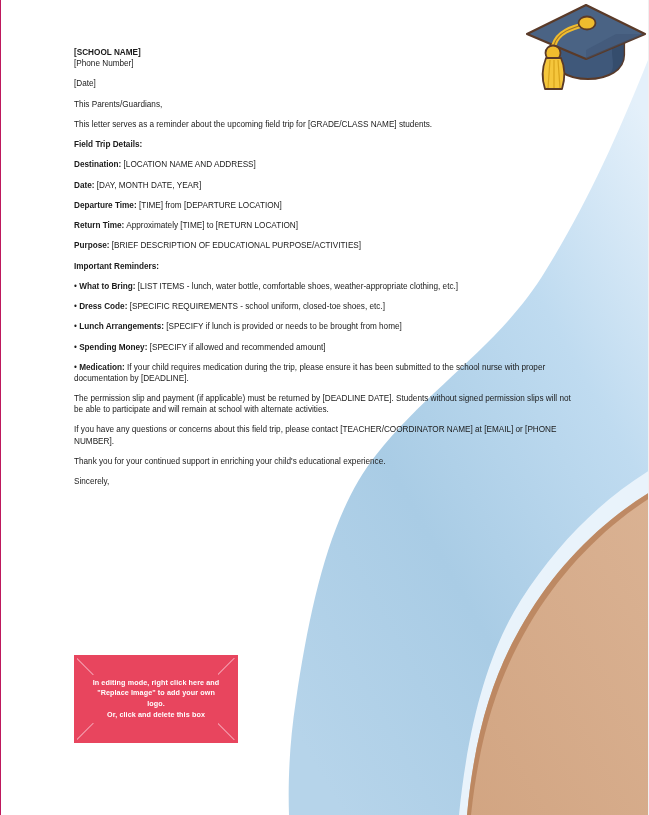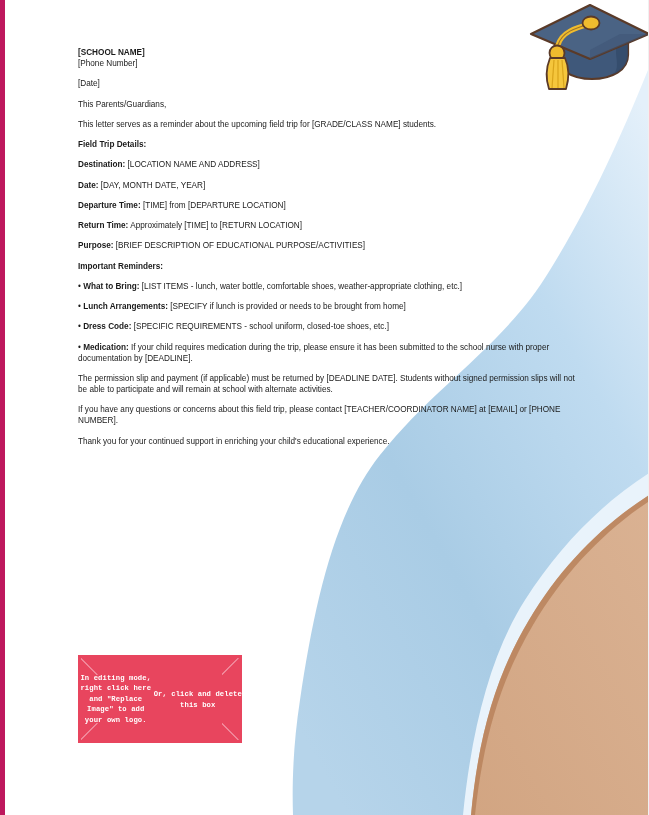--- a/index.html
+++ b/index.html
@@ -9,21 +9,21 @@
   }
   body {
     font-family: "Liberation Sans", sans-serif;
   }
   .page {
     position: relative;
     width: 649px;
     height: 815px;
     background: #ffffff;
     overflow: hidden;
-    border-left: 5px solid #be185d;
+    border-left: 1px solid #be185d;
     border-right: 1px solid #f0f0f0;
     box-sizing: border-box;
   }
 
   
   .wave-layer {
     position: absolute;
     left: 0;
     top: 0;
     width: 649px;
@@ -97,30 +97,29 @@
   .logo-box .c-br { right: 3px; bottom: 3px; }
   .logo-box .c-br i { transform: rotate(45deg); }
 
   .logo-text {
     position: absolute;
     left: 0;
     top: 0;
     width: 164px;
     height: 88px;
     display: flex;
-    flex-direction: row;
+    flex-direction: column;
     align-items: center;
     justify-content: center;
     text-align: center;
     color: #ffffff;
     font-weight: bold;
     font-size: 7.2px;
     line-height: 1.45;
     letter-spacing: 0.1px;
-    font-family: Liberation Mono, monospace;
   }
   .logo-text .l1 { width: 128px; }
   .logo-text .l2 { margin-top: 1px; width: 150px; }
 </style>
 </head>
 <body>
 
 <div class="page">
 
   <svg class="wave-layer" viewBox="0 0 649 815" preserveAspectRatio="none">
@@ -221,33 +220,37 @@
     </p>
 
     <p>
       <b>Important Reminders:</b>
     </p>
 
     <p>
       <span>• </span><b>What to Bring:</b><span> [LIST ITEMS - lunch, water bottle, comfortable shoes, weather-appropriate clothing, etc.]</span>
     </p>
     <p>
+      <span>• </span><b>Dress Code:</b><span> [SPECIFIC REQUIREMENTS - school uniform, closed-toe shoes, etc.]</span>
+    </p>
+    <p>
       <span>• </span><b>Lunch Arrangements:</b><span> [SPECIFY if lunch is provided or needs to be brought from home]</span>
     </p>
     <p>
-      <span>• </span><b>Dress Code:</b><span> [SPECIFIC REQUIREMENTS - school uniform, closed-toe shoes, etc.]</span>
+      <span>• </span><b>Spending Money:</b><span> [SPECIFY if allowed and recommended amount]</span>
     </p>
     <p>
       <span>• </span><b>Medication:</b><span> If your child requires medication during the trip, please ensure it has been submitted to the school nurse with proper documentation by [DEADLINE].</span>
     </p>
 
 
     <p>The permission slip and payment (if applicable) must be returned by [DEADLINE DATE]. Students without signed permission slips will not be able to participate and will remain at school with alternate activities.</p>
     <p>If you have any questions or concerns about this field trip, please contact [TEACHER/COORDINATOR NAME] at [EMAIL] or [PHONE NUMBER].</p>
     <p>Thank you for your continued support in enriching your child's educational experience.</p>
+    <p>Sincerely,</p>
 
   </div>
 
   <div class="logo-box">
     <span class="corner c-tl">
         <i></i>
       </span>
     <span class="corner c-tr">
         <i></i>
       </span>

